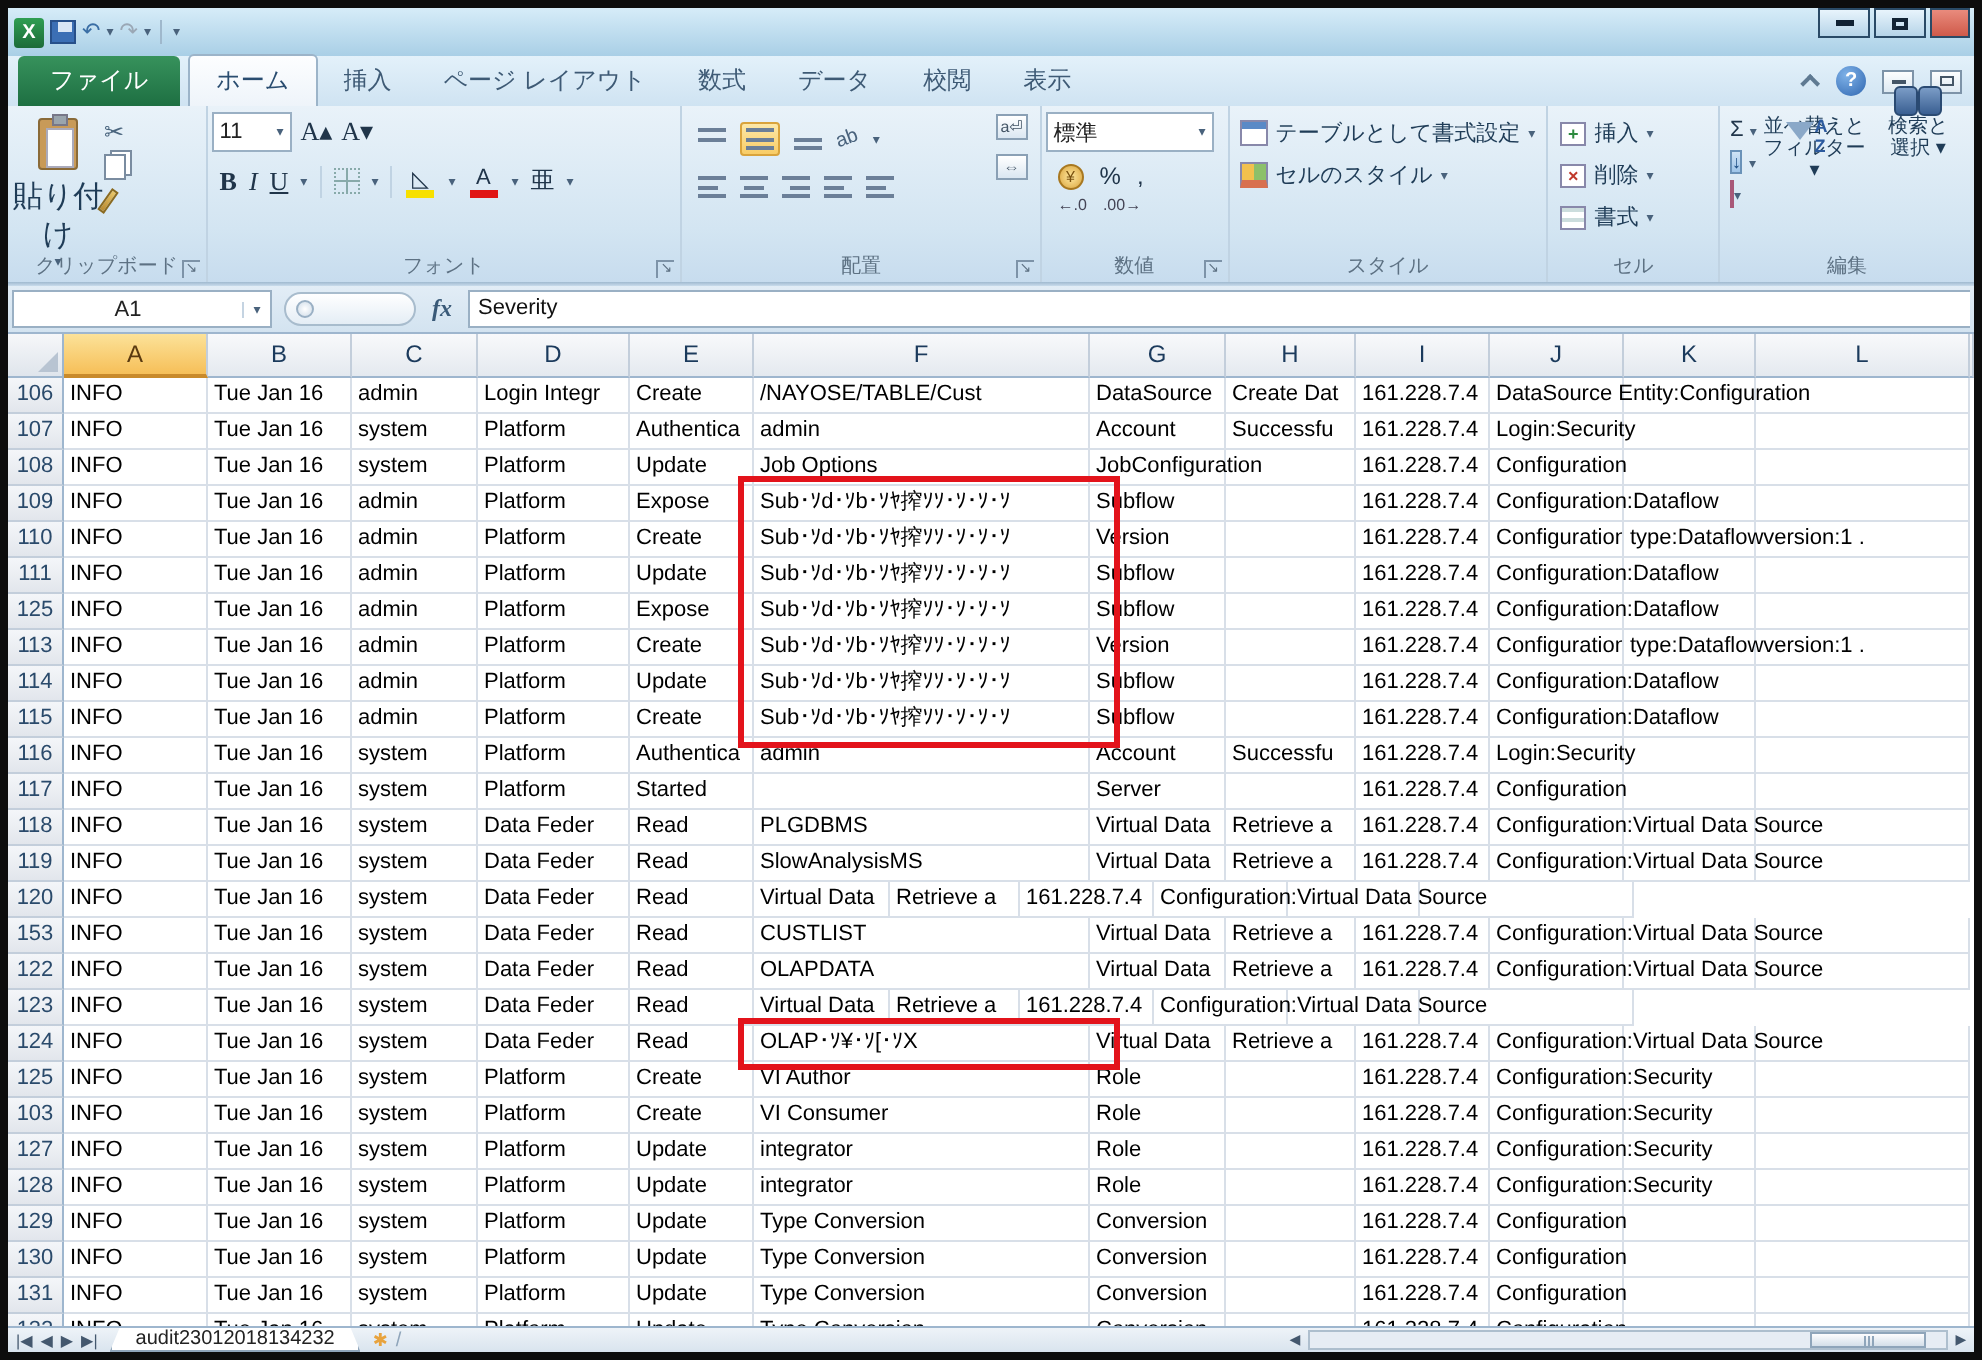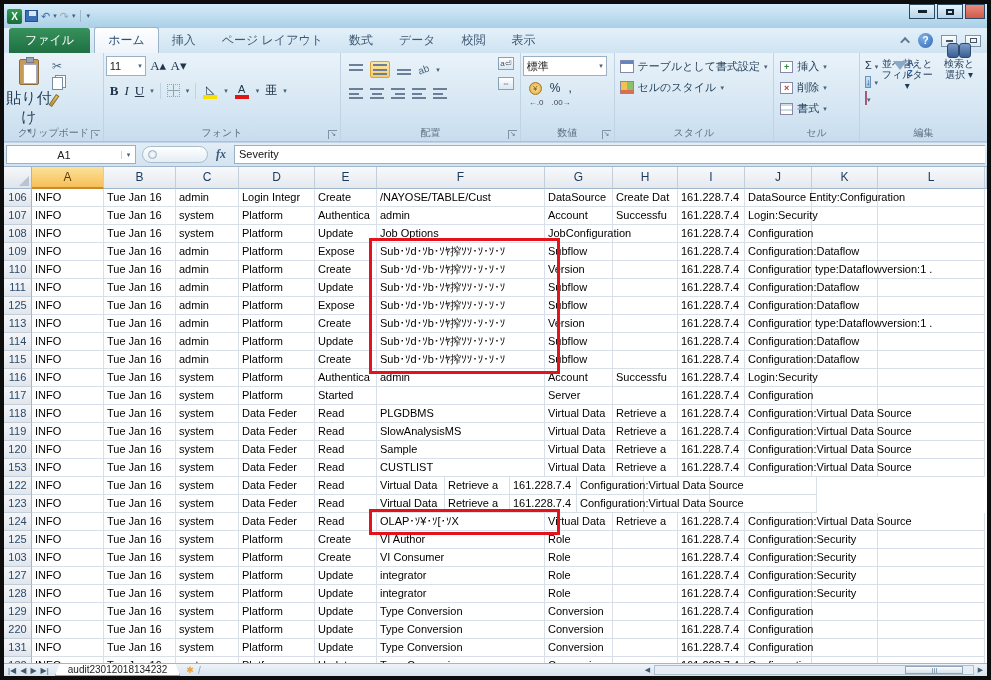--- a/index.html
+++ b/index.html
@@ -610,21 +610,20 @@
           <div class="gcell" style="width: 66px;"></div>
           <div class="gcell" style="width: 107px;"></div>
         </div>
         <div class="grow">
           <div class="rowhdr">120</div>
           <div class="gcell" style="width: 72px;">INFO</div>
           <div class="gcell" style="width: 72px;">Tue Jan 16</div>
           <div class="gcell" style="width: 63px;">system</div>
           <div class="gcell" style="width: 76px;">Data Feder</div>
           <div class="gcell" style="width: 62px;">Read</div>
-          <div class="gcell" style="width: 168px;">Sample</div>
           <div class="gcell" style="width: 68px;">Virtual Data</div>
           <div class="gcell" style="width: 65px;">Retrieve a</div>
           <div class="gcell" style="width: 67px;">161.228.7.4</div>
           <div class="gcell spill" style="width: 67px;">Configuration:Virtual Data Source</div>
           <div class="gcell" style="width: 66px;"></div>
           <div class="gcell" style="width: 107px;"></div>
         </div>
         <div class="grow">
           <div class="rowhdr">153</div>
           <div class="gcell" style="width: 72px;">INFO</div>
@@ -640,20 +639,21 @@
           <div class="gcell" style="width: 66px;"></div>
           <div class="gcell" style="width: 107px;"></div>
         </div>
         <div class="grow">
           <div class="rowhdr">122</div>
           <div class="gcell" style="width: 72px;">INFO</div>
           <div class="gcell" style="width: 72px;">Tue Jan 16</div>
           <div class="gcell" style="width: 63px;">system</div>
           <div class="gcell" style="width: 76px;">Data Feder</div>
           <div class="gcell" style="width: 62px;">Read</div>
+          <div class="gcell" style="width: 168px;">OLAPDATA</div>
           <div class="gcell" style="width: 68px;">Virtual Data</div>
           <div class="gcell" style="width: 65px;">Retrieve a</div>
           <div class="gcell" style="width: 67px;">161.228.7.4</div>
           <div class="gcell spill" style="width: 67px;">Configuration:Virtual Data Source</div>
           <div class="gcell" style="width: 66px;"></div>
           <div class="gcell" style="width: 107px;"></div>
         </div>
         <div class="grow">
           <div class="rowhdr">123</div>
           <div class="gcell" style="width: 72px;">INFO</div>
@@ -752,21 +752,21 @@
           <div class="gcell" style="width: 62px;">Update</div>
           <div class="gcell" style="width: 168px;">Type Conversion</div>
           <div class="gcell spill" style="width: 68px;">Conversion</div>
           <div class="gcell" style="width: 65px;"></div>
           <div class="gcell" style="width: 67px;">161.228.7.4</div>
           <div class="gcell spill" style="width: 67px;">Configuration</div>
           <div class="gcell" style="width: 66px;"></div>
           <div class="gcell" style="width: 107px;"></div>
         </div>
         <div class="grow">
-          <div class="rowhdr">220</div>
+          <div class="rowhdr">130</div>
           <div class="gcell" style="width: 72px;">INFO</div>
           <div class="gcell" style="width: 72px;">Tue Jan 16</div>
           <div class="gcell" style="width: 63px;">system</div>
           <div class="gcell" style="width: 76px;">Platform</div>
           <div class="gcell" style="width: 62px;">Update</div>
           <div class="gcell" style="width: 168px;">Type Conversion</div>
           <div class="gcell spill" style="width: 68px;">Conversion</div>
           <div class="gcell" style="width: 65px;"></div>
           <div class="gcell" style="width: 67px;">161.228.7.4</div>
           <div class="gcell spill" style="width: 67px;">Configuration</div>

